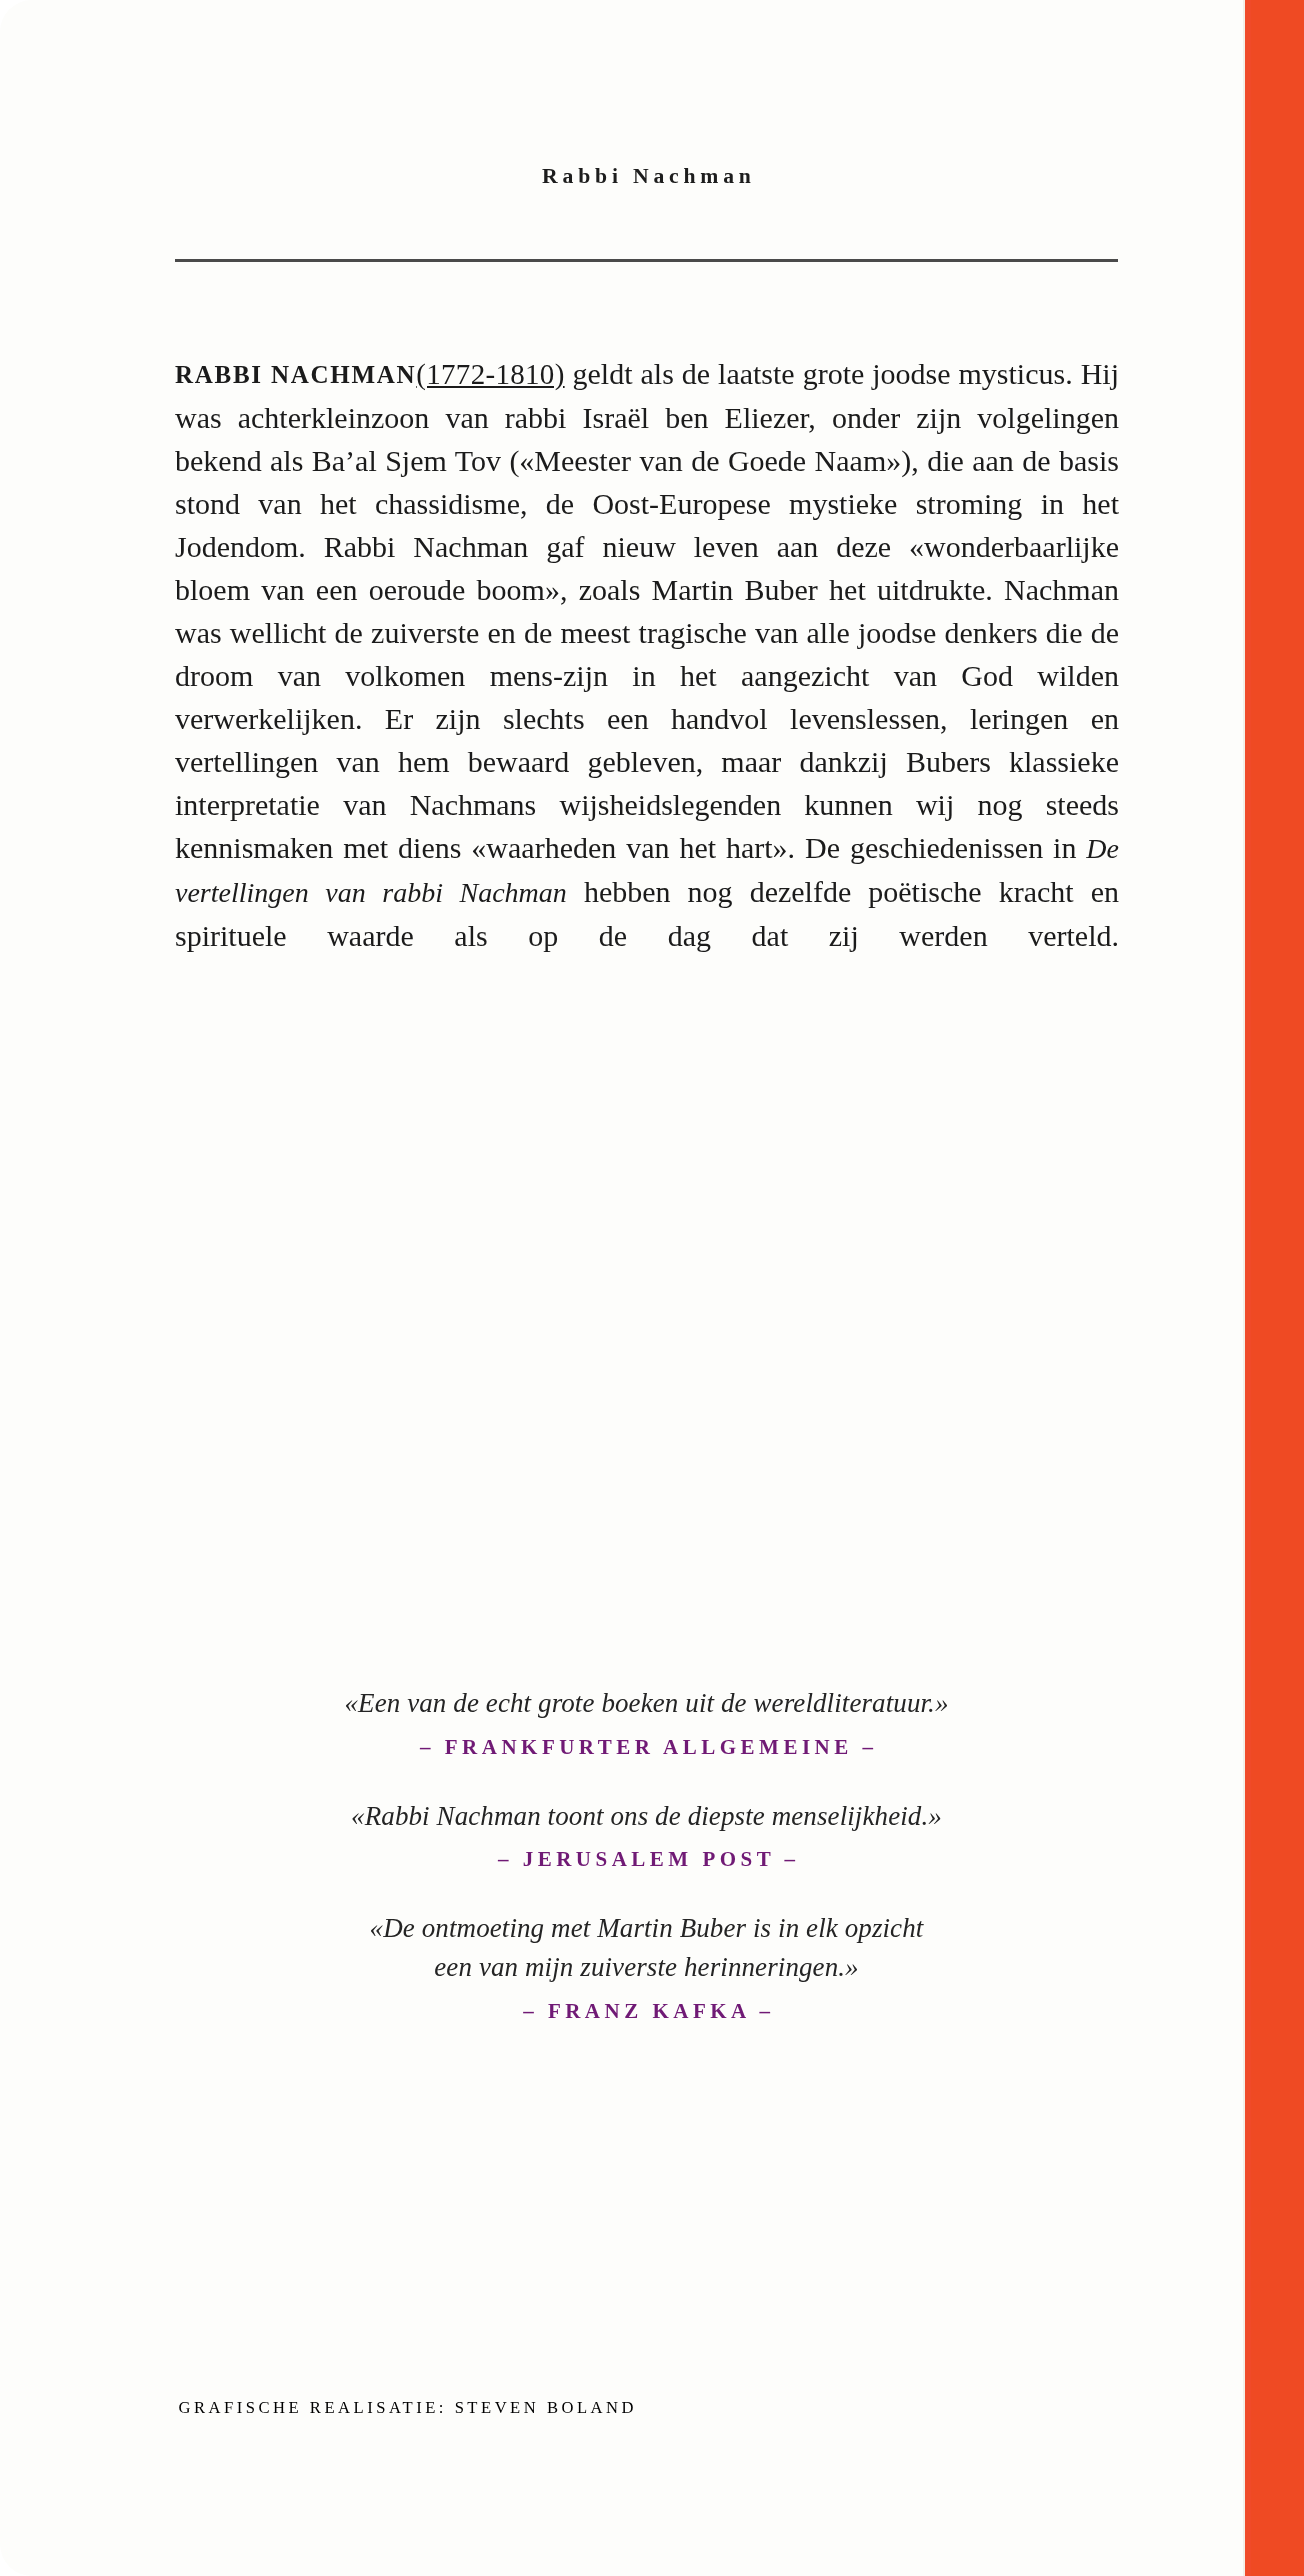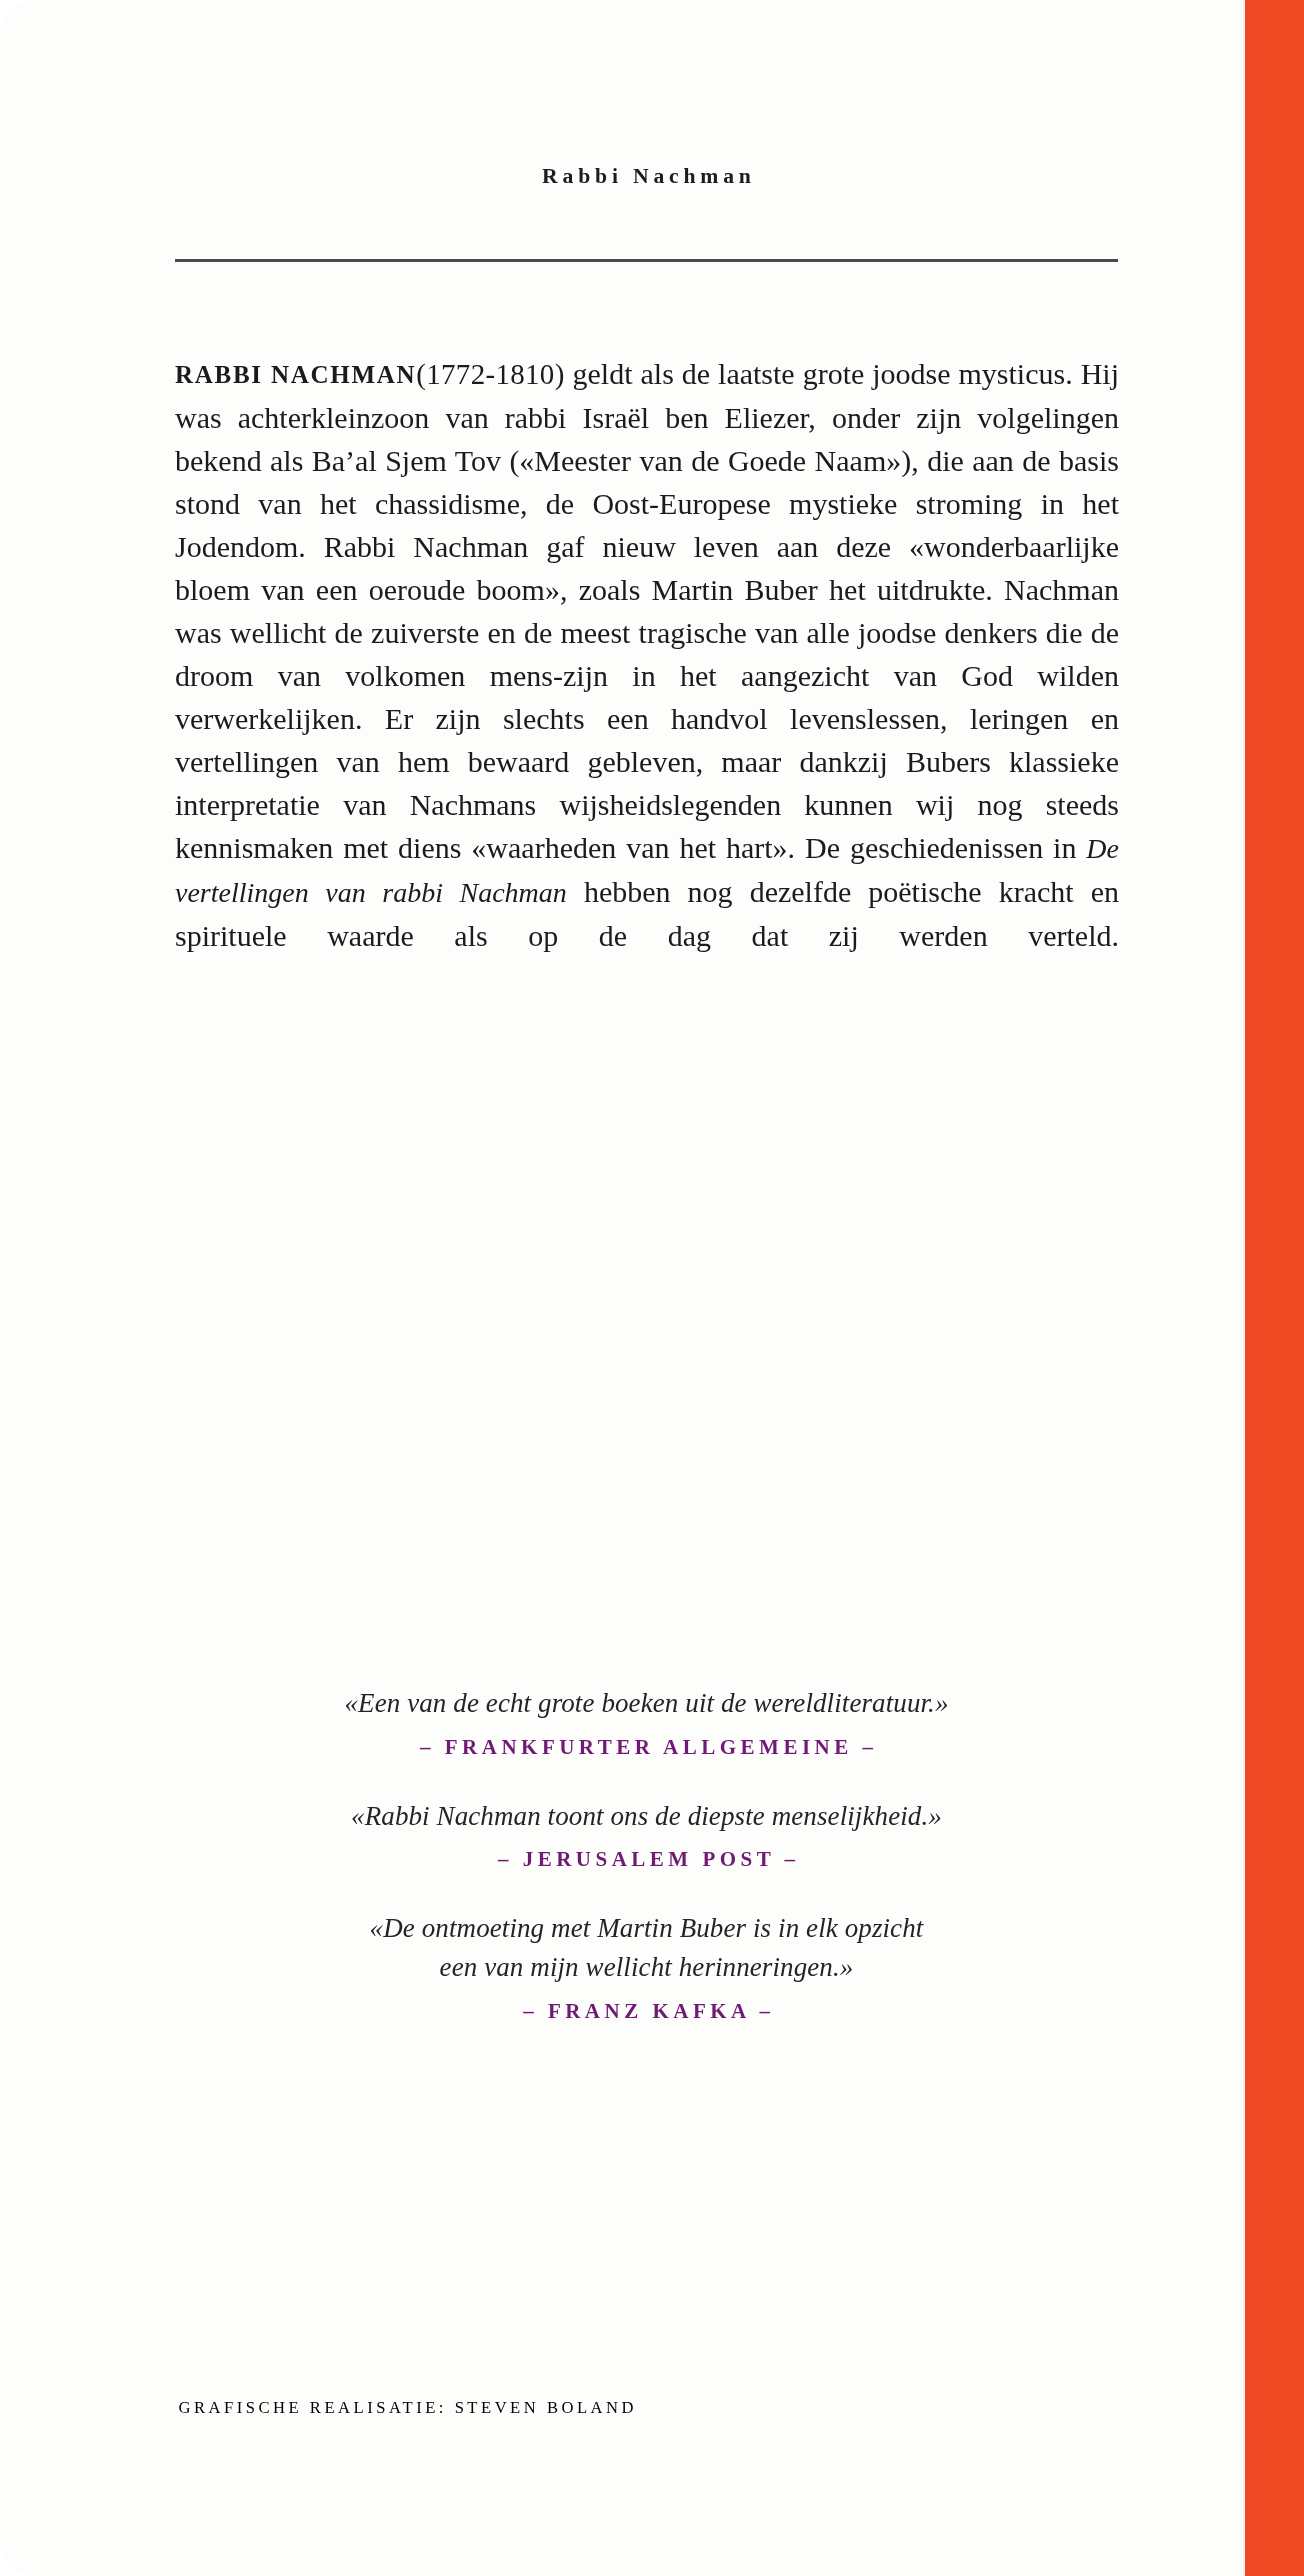--- a/index.html
+++ b/index.html
@@ -99,20 +99,21 @@
   .body-copy .lead {
     font-size: 25px;
     letter-spacing: 1.7px;
     font-weight: 600;
     text-transform: uppercase;
     vertical-align: 0.6px;
   }
   .body-copy .oldstyle {
     font-size: 29px;
     letter-spacing: 0.3px;
+    text-decoration: underline;
   }
   .body-copy .title-italic {
     font-style: italic;
     font-size: 28px;
   }
 
   
   .blurbs {
     position: absolute;
     top: 1684px;
@@ -184,21 +185,21 @@
       </div>
 
       <div class="blurb">
         <div class="blurb-quote">«Rabbi Nachman toont ons de diepste menselijkheid.»</div>
         <div class="blurb-source">– Jerusalem Post –</div>
       </div>
 
       <div class="blurb blurb--kafka">
         <div class="blurb-quote">
           <span>«De ontmoeting met Martin Buber is in elk opzicht</span><br>
-          <span>een van mijn wellicht herinneringen.»</span>
+          <span>een van mijn zuiverste herinneringen.»</span>
         </div>
         <div class="blurb-source">– Franz Kafka –</div>
       </div>
 
     </div>
 
     <div class="credit">Grafische realisatie: Steven Boland</div>
 
   </div>
 </div>

